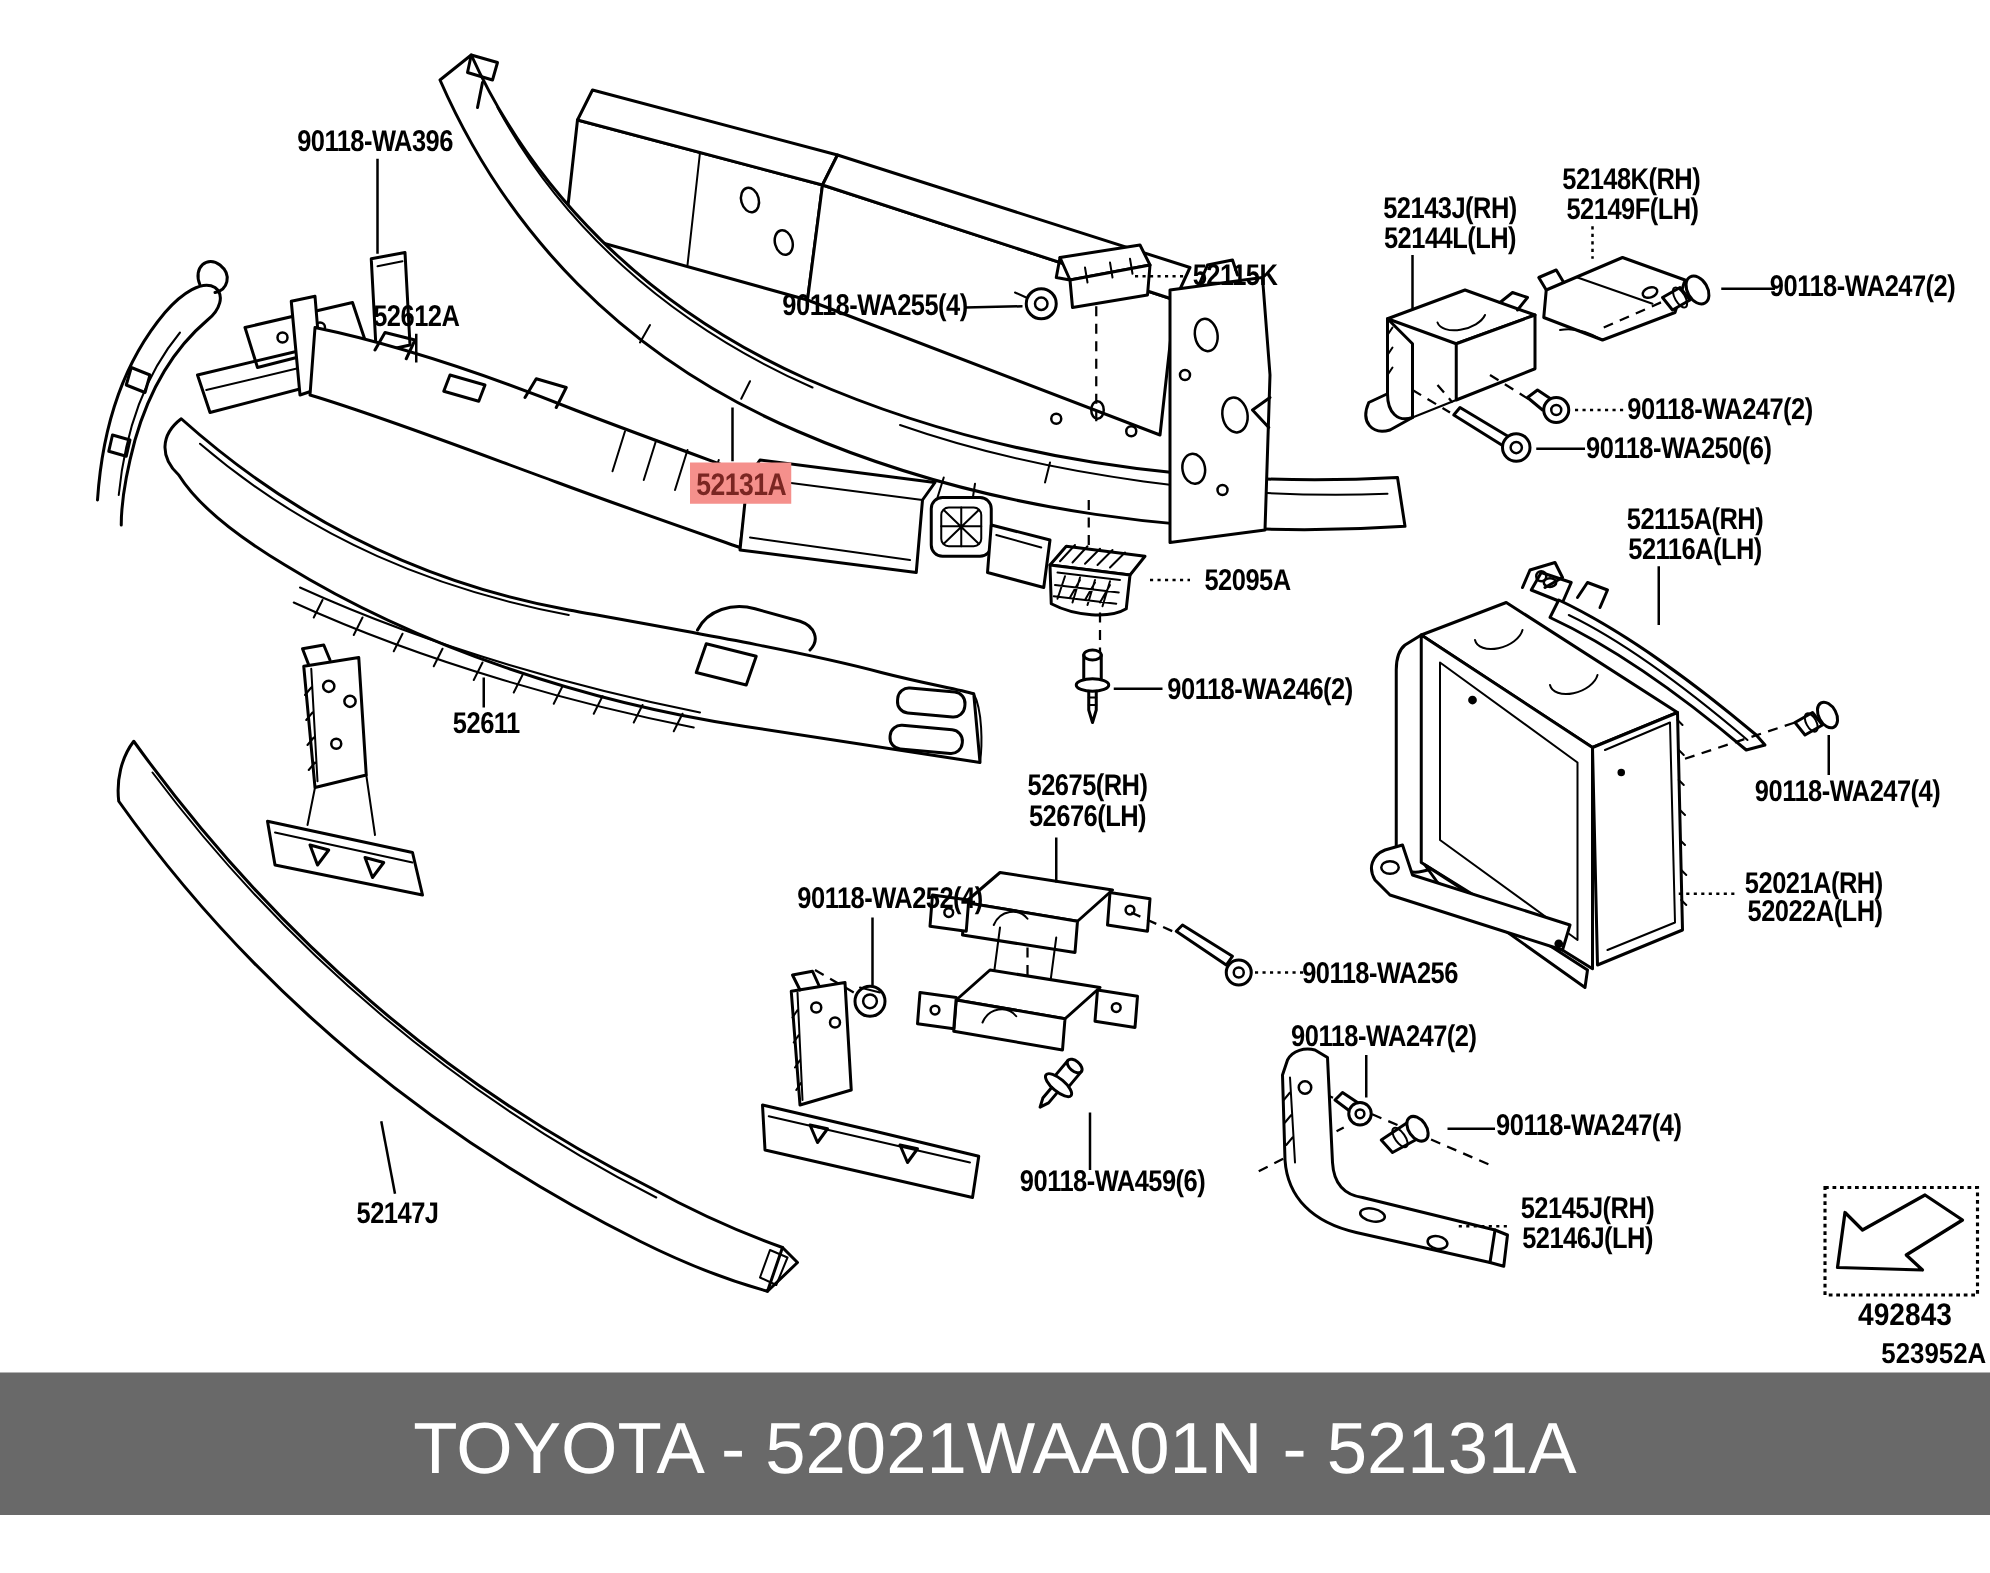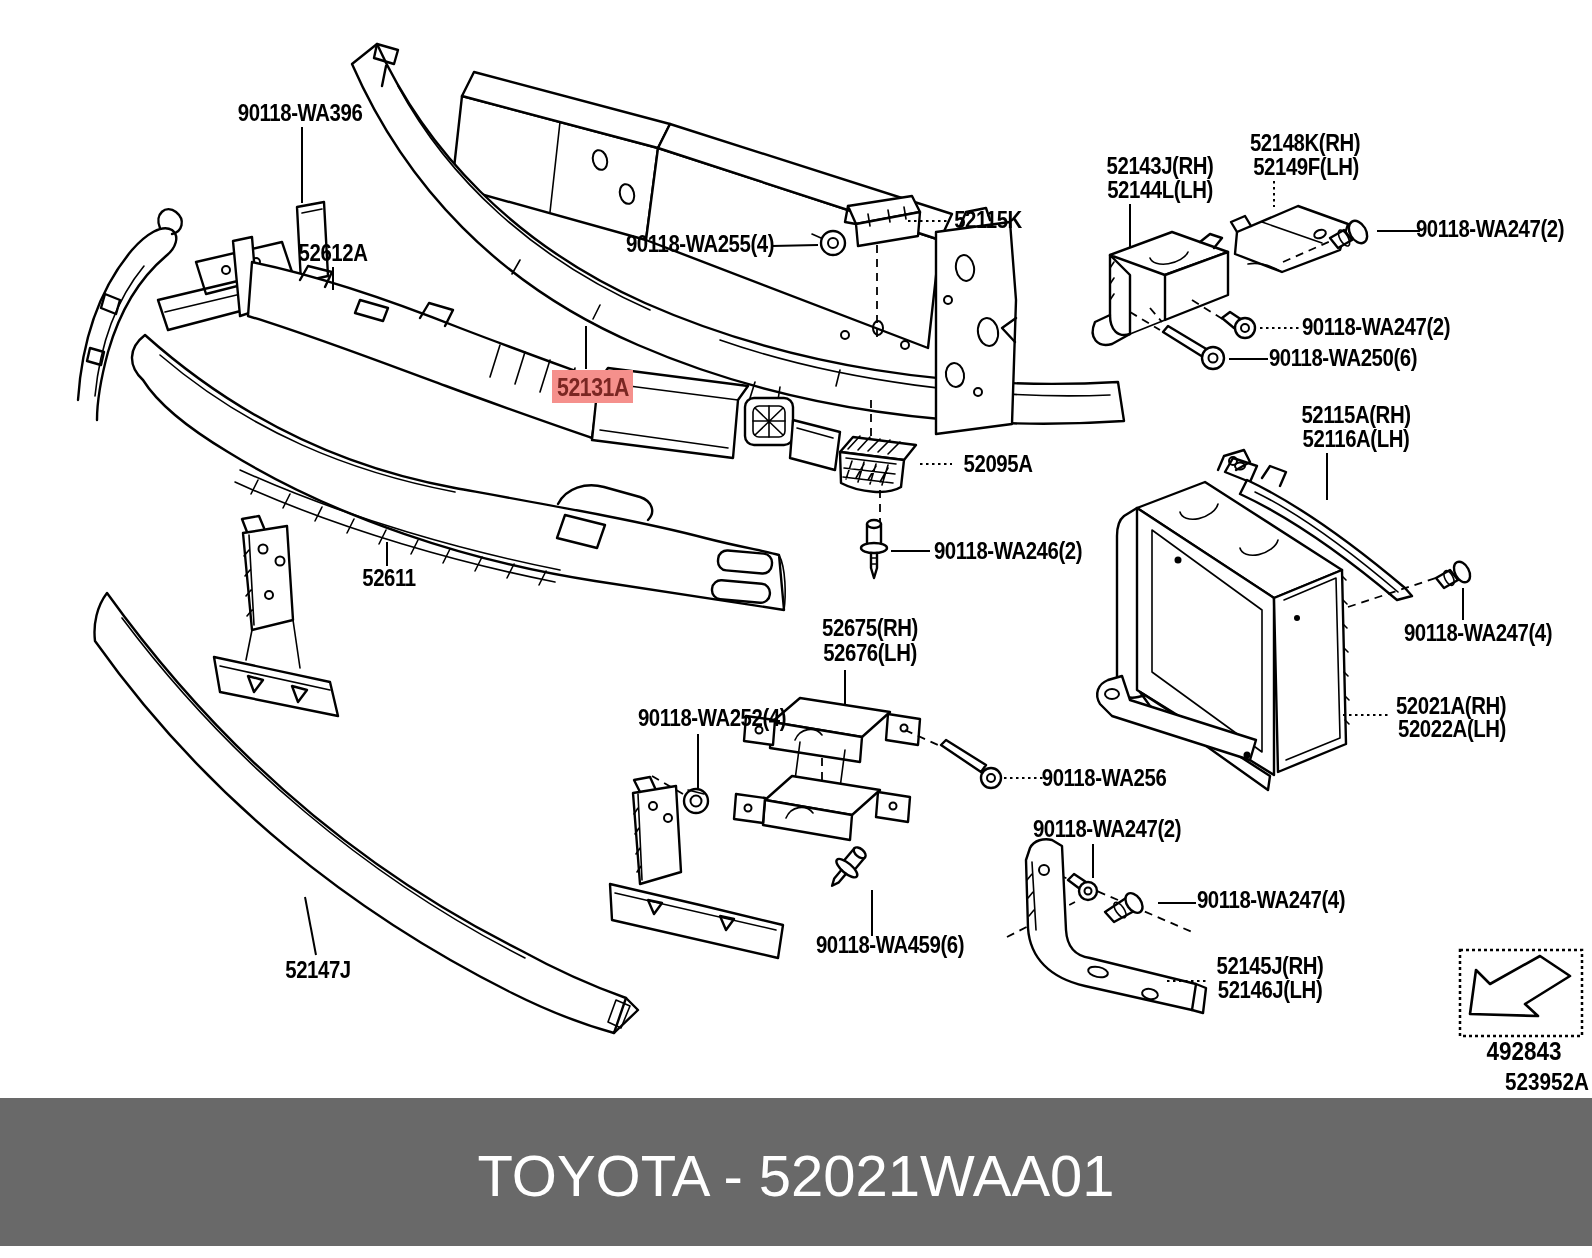--- a/index.html
+++ b/index.html
@@ -13,21 +13,21 @@
   .ldr{fill:none;stroke:#000;stroke-width:2;}
   .dot{fill:none;stroke:#000;stroke-width:2;stroke-dasharray:2.5 3.5;}
   .dsh{fill:none;stroke:#000;stroke-width:1.8;stroke-dasharray:8 6;}
   .hole{fill:none;stroke:#000;stroke-width:2;}
   .fdot{fill:#000;stroke:none;}
   .lbl{font:700 24px "Liberation Sans",sans-serif;letter-spacing:-0.5px;fill:#000;}
   .lbl-s{font:700 25px "Liberation Sans",sans-serif;fill:#000;}
   .lbl-xs{font:700 23px "Liberation Sans",sans-serif;fill:#000;}
   .hl-txt{font:700 25px "Liberation Sans",sans-serif;letter-spacing:-0.5px;}
   
-  .footer{position:absolute;left:0;top:1098px;width:1592px;height:148px;background:#696969;
+  .footer{position:absolute;left:0;top:1098px;width:1592px;height:114px;background:#696969;
           display:flex;align-items:center;justify-content:center;padding-top:6px;
           box-sizing:border-box;}
   .footer span{color:#fff;font:400 58px "Liberation Sans",sans-serif;white-space:pre;}
 </style>
 </head>
 <body>
 
 <div class="stage">
 <svg width="1592" height="1098" viewBox="0 0 1592 1098">
 
@@ -370,14 +370,15 @@
   <g>
     <rect x="1460" y="950" width="122" height="86" fill="none" stroke="#000" stroke-width="2.5" stroke-dasharray="3 3"></rect>
     <path d="M1540,956 L1570,976 L1525,1004 L1538,1016 L1470,1014 L1476,970 L1490,984 Z" fill="none" stroke="#000" stroke-width="2.6" stroke-linejoin="round"></path>
     <text class="lbl-s" transform="translate(1524,1060) scale(0.9,1)" text-anchor="middle">492843</text>
   </g>
   <text class="lbl-xs" transform="translate(1589,1090) scale(0.9,1)" text-anchor="end">523952A</text>
 </svg>
 
   <div class="footer">
     <span>TOYOTA - 52021WAA01</span>
+    <span>N - 52131A</span>
   </div>
 </div>
 
 </body></html>

